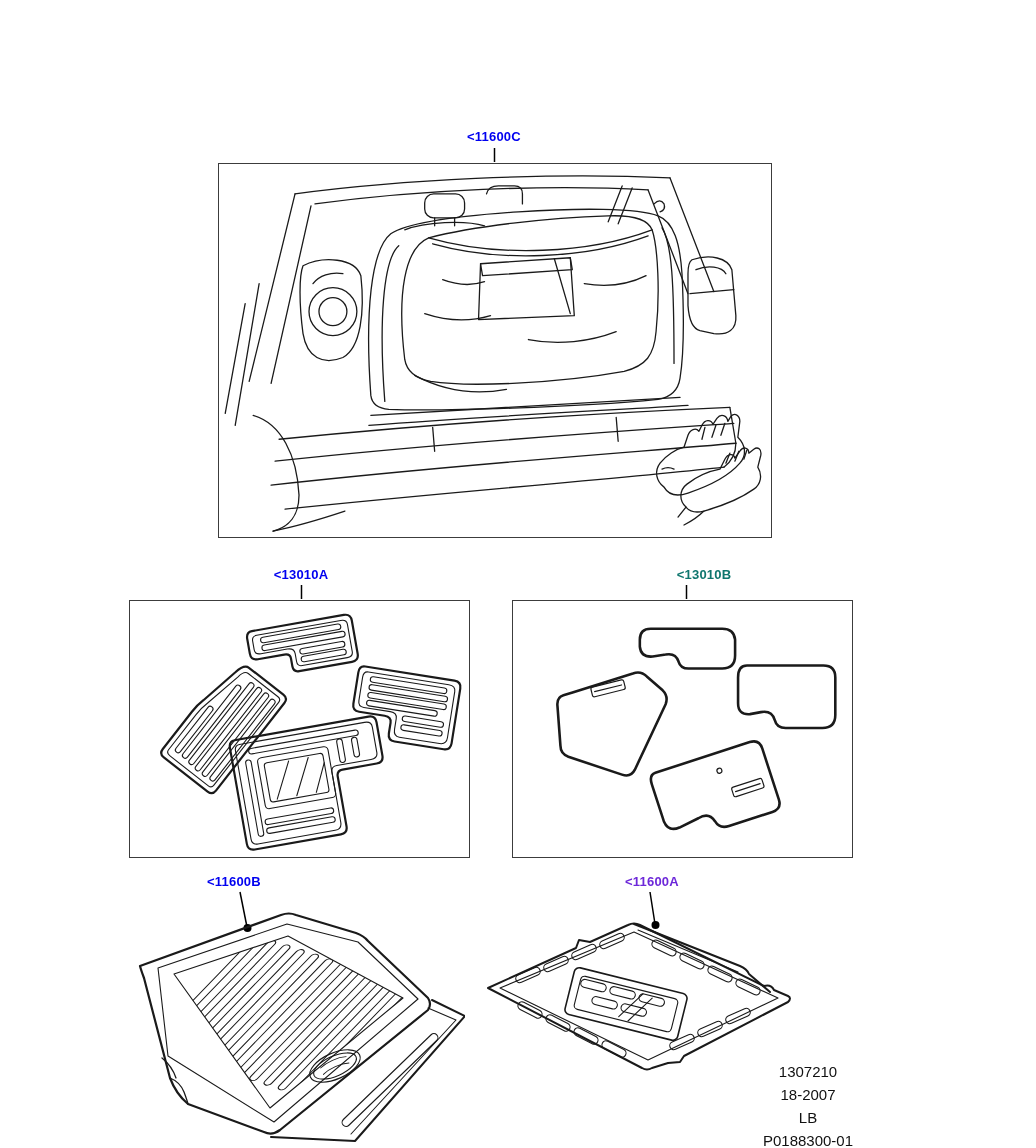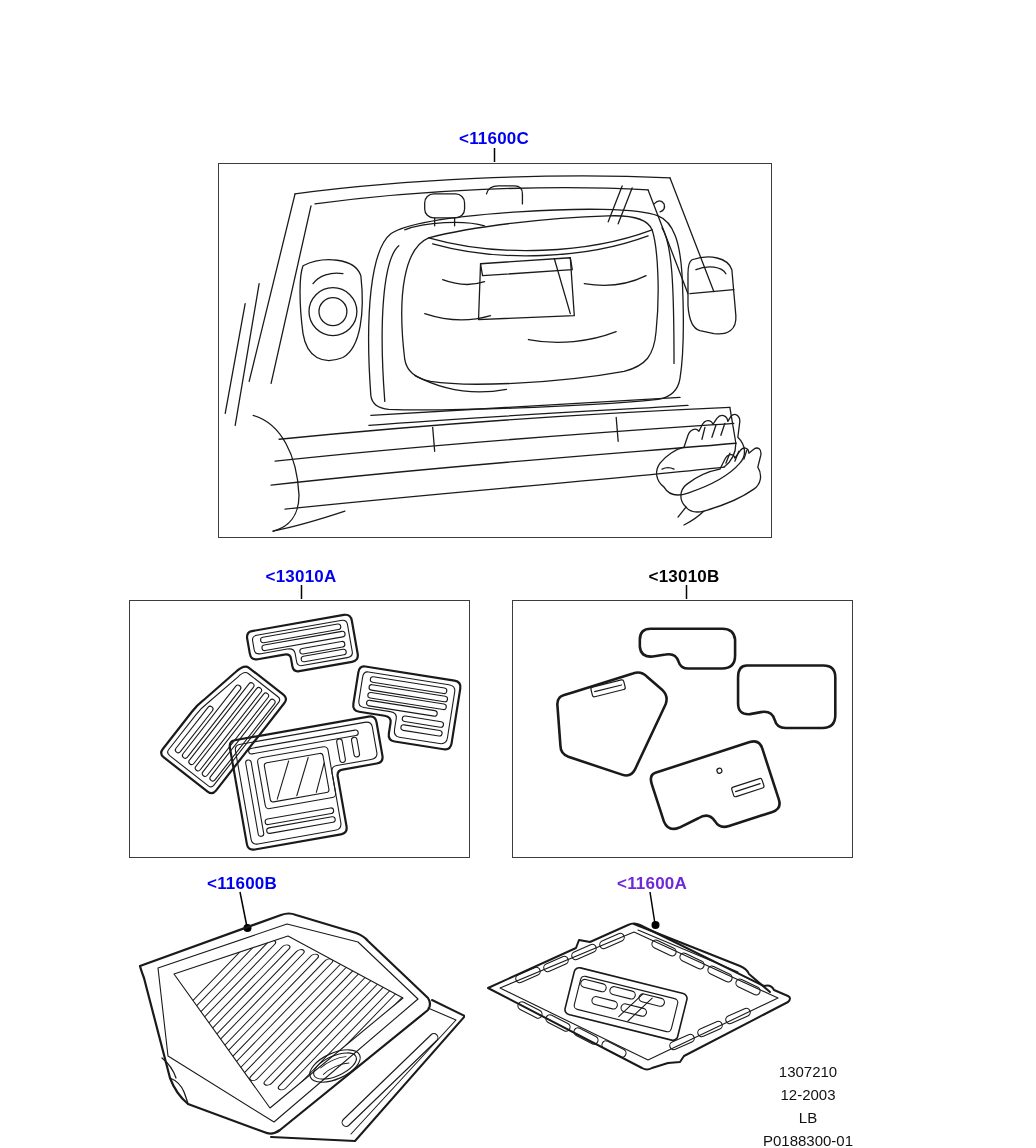--- a/index.html
+++ b/index.html
@@ -1,36 +1,36 @@
 <!DOCTYPE html>
 <html><head>
 <meta charset="utf-8">
 <style>
   html,body{margin:0;padding:0;background:#ffffff;}
   .canvas{position:relative;width:1036px;height:1148px;background:#ffffff;overflow:hidden;
           font-family:"Liberation Sans", sans-serif;}
   .frame{position:absolute;box-sizing:border-box;border:1.5px solid #3c3c3c;background:#ffffff;}
   .frame svg{display:block;width:100%;height:100%;}
-  .part-label{position:absolute;width:96px;text-align:center;font-size:17px;font-weight:bold;
+  .part-label{position:absolute;width:96px;text-align:center;font-size:13px;font-weight:bold;
               letter-spacing:0.2px;cursor:pointer;}
   .footer{position:absolute;left:742px;top:1060px;width:132px;text-align:center;
           font-size:15px;line-height:23px;color:#111111;}
   .overlay{position:absolute;left:0;top:0;pointer-events:none;}
   .art{position:absolute;}
   svg{shape-rendering:geometricPrecision;}
 </style>
 </head>
 <body>
 
 <div class="canvas">
 
   <div class="part-label" style="left: 446px; top: 129px; color: rgb(0, 0, 240);">&lt;11600C</div>
   <div class="part-label" style="left: 253px; top: 567px; color: rgb(0, 0, 240);">&lt;13010A</div>
-  <div class="part-label" style="left: 636px; top: 567px; color: #000000;">&lt;13010B</div>
-  <div class="part-label" style="left: 194px; top: 874px; color: rgb(0, 0, 240);">&lt;11600B</div>
+  <div class="part-label" style="left: 656px; top: 567px; color: #0f766e;">&lt;13010B</div>
+  <div class="part-label" style="left: 186px; top: 874px; color: rgb(0, 0, 240);">&lt;11600B</div>
   <div class="part-label" style="left: 604px; top: 874px; color: #6d28d9;">&lt;11600A</div>
 
   <svg class="overlay" width="1036" height="1148" viewBox="0 0 1036 1148">
     <g stroke="#000" stroke-width="1.5" fill="none">
       <path d="M494.5,148 V162"></path>
       <path d="M301.5,585 V599"></path>
       <path d="M686.5,585 V599"></path>
       <path d="M240,892 L247,927"></path>
       <path d="M650,892 L655,924"></path>
     </g>
@@ -281,18 +281,18 @@
         <use href="#slotA" transform="translate(146,153) rotate(27)"></use>
         <use href="#slotA" transform="translate(214,146) rotate(-24)"></use>
         <use href="#slotA" transform="translate(242,133) rotate(-24)"></use>
         <use href="#slotA" transform="translate(270,120) rotate(-24)"></use>
       </g>
     </g>
   </svg>
 
   <div class="footer">
     <div>1307210</div>
-    <div>12-2003</div>
+    <div>18-2007</div>
     <div>LB</div>
     <div>P0188300-01</div>
   </div>
 
 </div>
 
 </body></html>

